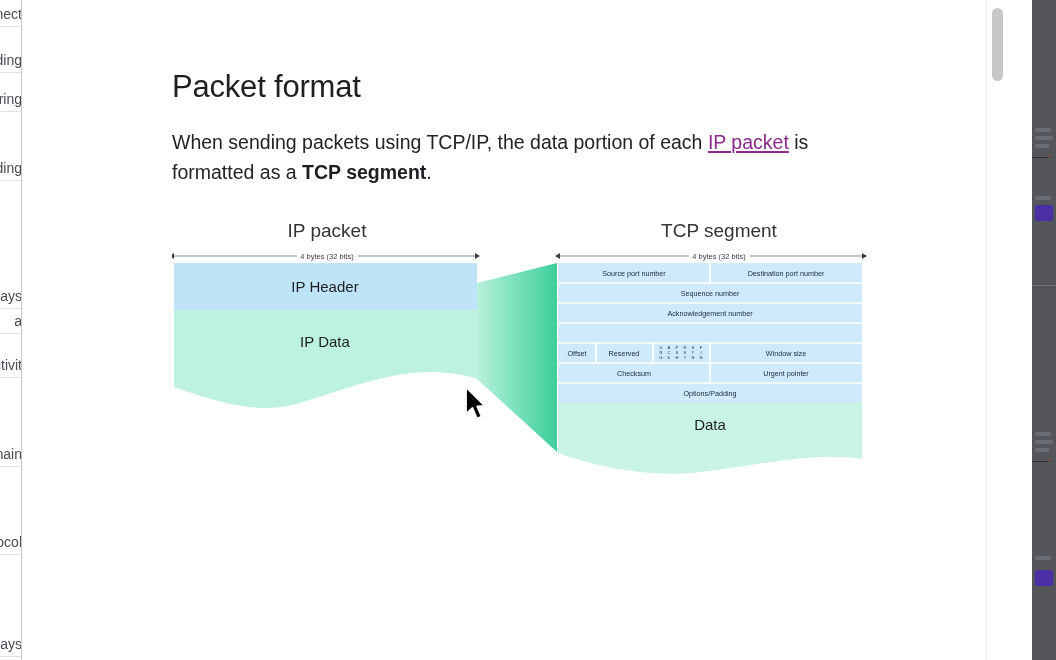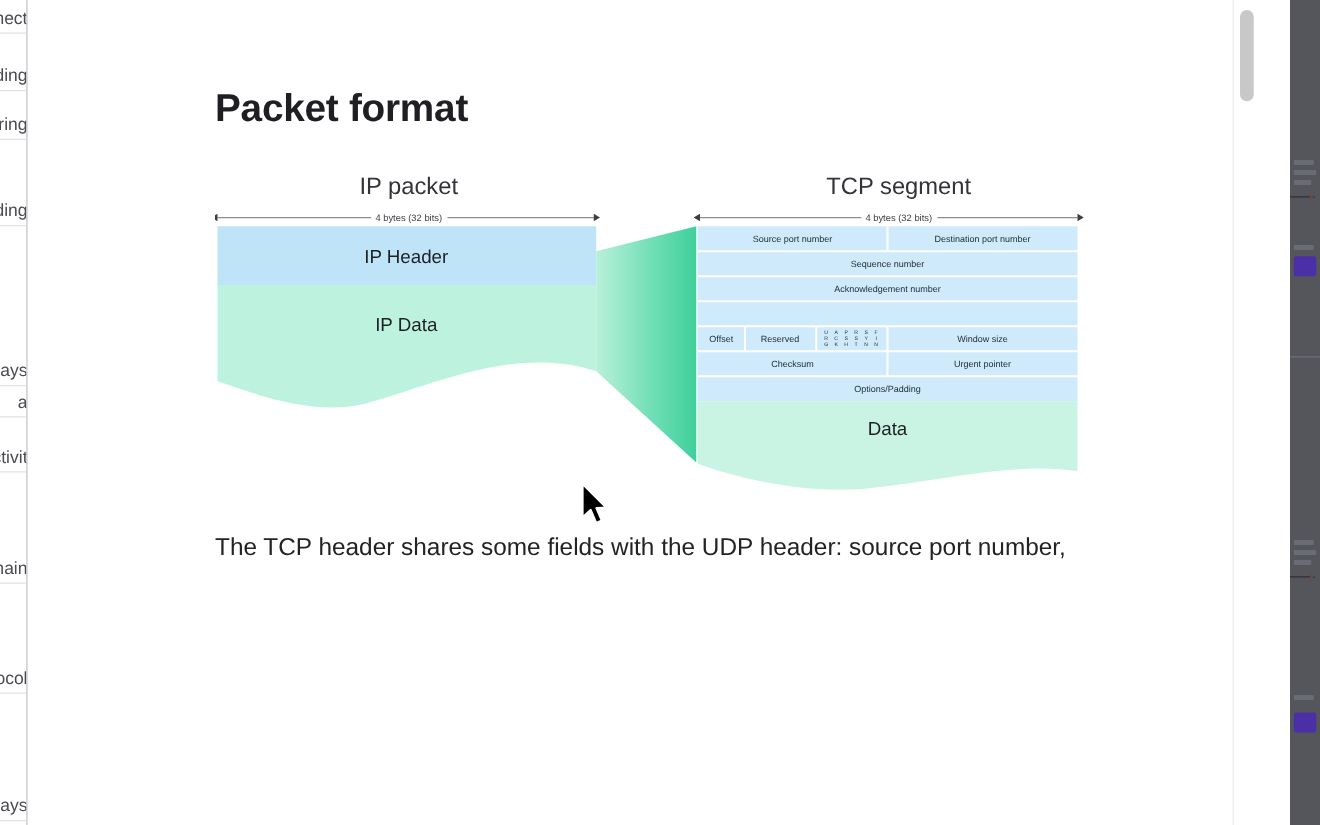--- a/index.html
+++ b/index.html
@@ -83,21 +83,21 @@
     position: absolute;
     left: 150px; top: 0;
     width: 704px;
   }
 
   h1#page-title {
     margin: 0;
     padding-top: 68px;
     font-size: 31px;
     line-height: 1.2;
-    font-weight: bold;
+    font-weight: normal;
     color: #1f1f23;
     letter-spacing: -0.2px;
   }
 
   p.body-para {
     margin: 0;
     padding-top: 22px;
     font-size: 19.5px;
     line-height: 30px;
     color: #232326;
@@ -191,20 +191,21 @@
       <div class="lp-row" style="top: 446px;">Domain</div>
       <div class="lp-row" style="top: 534px;">Protocol</div>
       <div class="lp-row" style="top: 636px;">Always</div>
     </div>
 
   <div id="page">
     <div id="content">
 
       <h1 id="page-title">Packet format</h1>
 
+      <p class="body-para"><span>When sending packets using TCP/IP, the data portion of each </span><a class="inline-link" href="#">IP packet</a><span> is formatted as a </span><b class="strong">TCP segment</b><span>.</span></p>
 
       <div id="figure">
         <svg width="704" height="272" viewBox="0 0 704 272" xmlns="http://www.w3.org/2000/svg">
           <defs>
             <linearGradient id="connGrad" x1="0" y1="0" x2="1" y2="0">
               <stop offset="0%" stop-color="#b9f0da"></stop>
               <stop offset="55%" stop-color="#72dfb6"></stop>
               <stop offset="100%" stop-color="#3fcf9b"></stop>
             </linearGradient>
             <marker id="arrL" markerWidth="6" markerHeight="6" refX="5" refY="3" orient="auto">
@@ -299,21 +300,20 @@
 
           <rect x="386" y="176" width="304" height="20" fill="#cfeafb"></rect>
           <line x1="386" y1="176" x2="690" y2="176" stroke="#ffffff" stroke-width="1.6"></line>
           <text class="cell-label" x="538" y="188.6" text-anchor="middle">Options/Padding</text>
 
           <path d="M386,196 L690,196 L690,252 C640,244 580,260 520,266 C470,270 420,258 386,246 Z" fill="#c9f3e2"></path>
           <text class="data-label" x="538" y="223" text-anchor="middle">Data</text>
         </svg>
       </div>
 
-      <p class="body-para tight">The TCP header shares some fields with the UDP header: source port number,</p>
     </div>
 
     <div id="scrollbar-track">
       <div id="scrollbar-thumb" style="top: 8px; height: 73px;"></div>
     </div>
   </div>
 
   <div id="right-backdrop">
     <div class="rb-line" style="top:128px; width:16px;"></div>
     <div class="rb-line" style="top:136px; width:18px;"></div>

